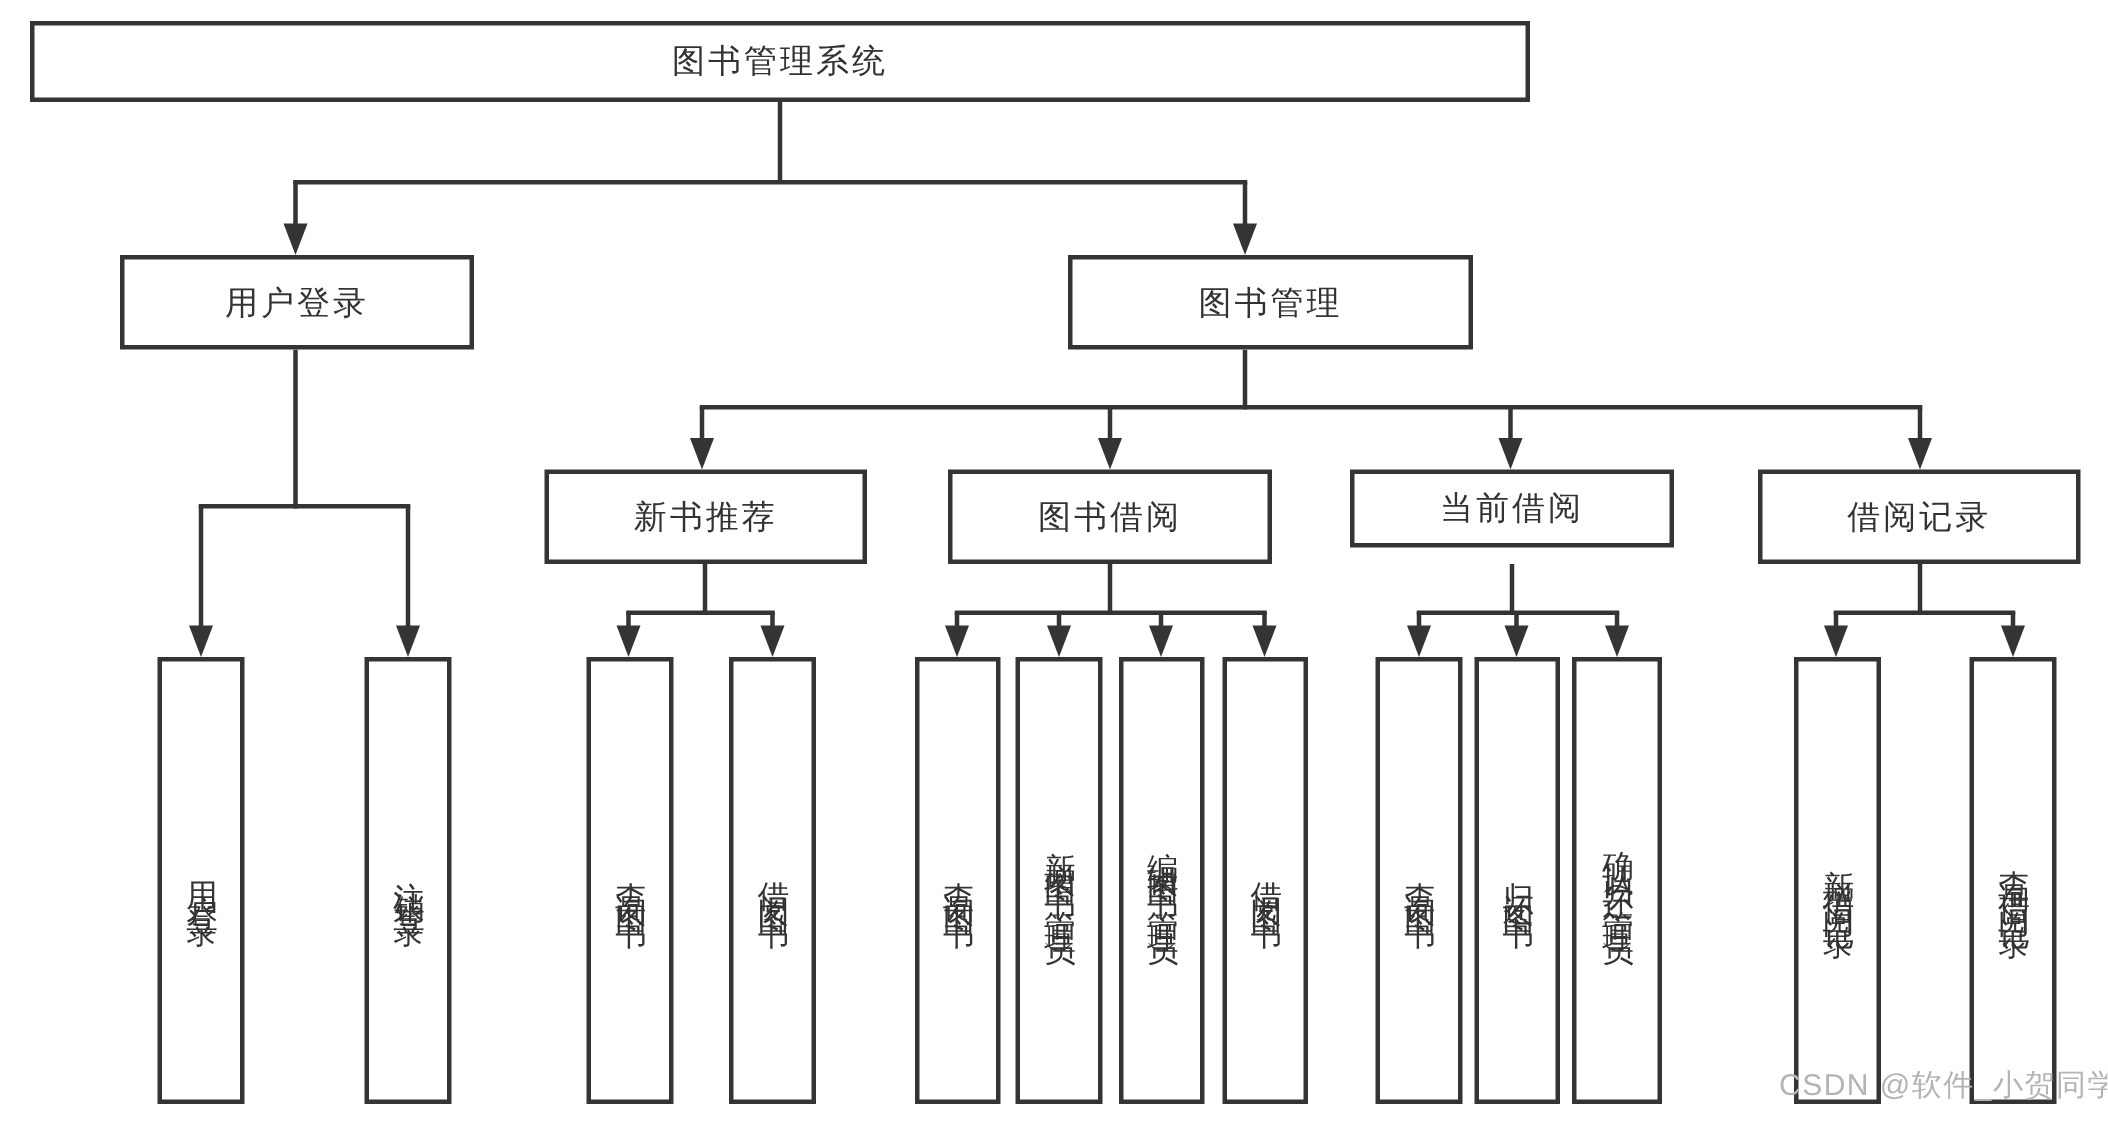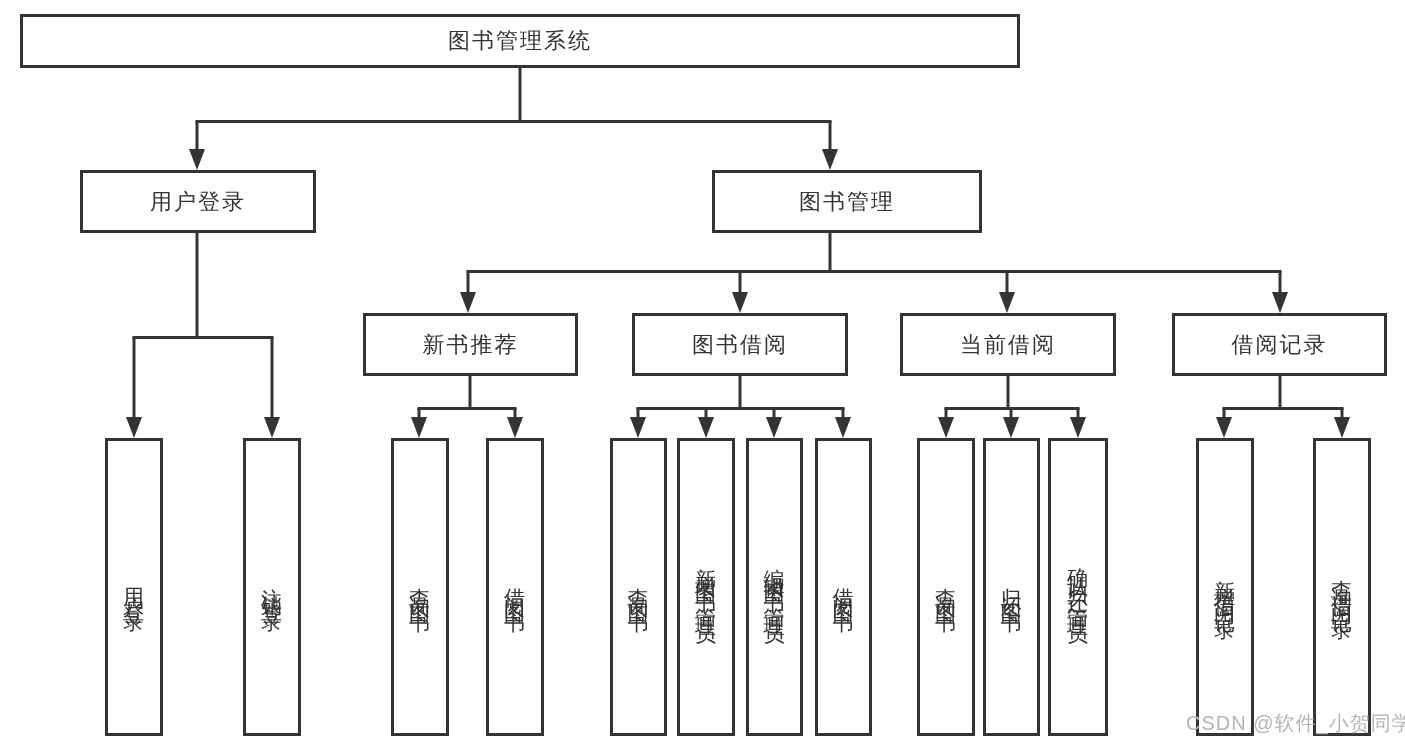--- a/index.html
+++ b/index.html
@@ -132,21 +132,21 @@
   <div class="node" style="left:712px; top:170px; width:270px; height:63px;">
     <span class="h-label">图书管理</span>
   </div>
 
   <div class="node" style="left:363px; top:313px; width:215px; height:63px;">
     <span class="h-label">新书推荐</span>
   </div>
   <div class="node" style="left:632px; top:313px; width:216px; height:63px;text-align:right;">
     <span class="h-label">图书借阅</span>
   </div>
-  <div class="node" style="left:900px; top:313px; width:216px; height:63px;">
+  <div class="node" style="left:900px; top:313px; width:216px; height:52px;">
     <span class="h-label">当前借阅</span>
   </div>
   <div class="node" style="left:1172px; top:313px; width:215px; height:63px;">
     <span class="h-label">借阅记录</span>
   </div>
 
   <div class="node v-node" style="left:105px; top:438px; width:58px; height:298px;">
     <span class="v-label">用户登录</span>
   </div>
   <div class="node v-node" style="left:243px; top:438px; width:58px; height:298px;">

